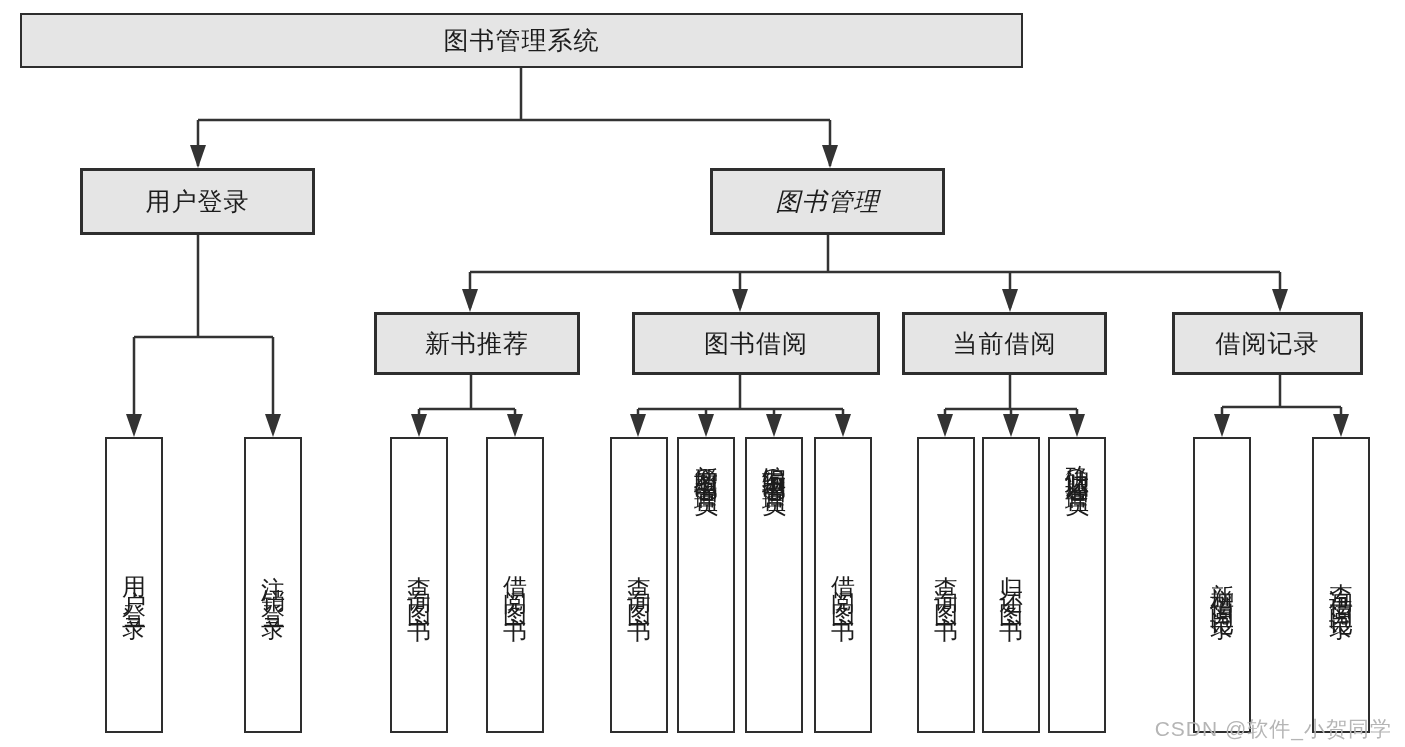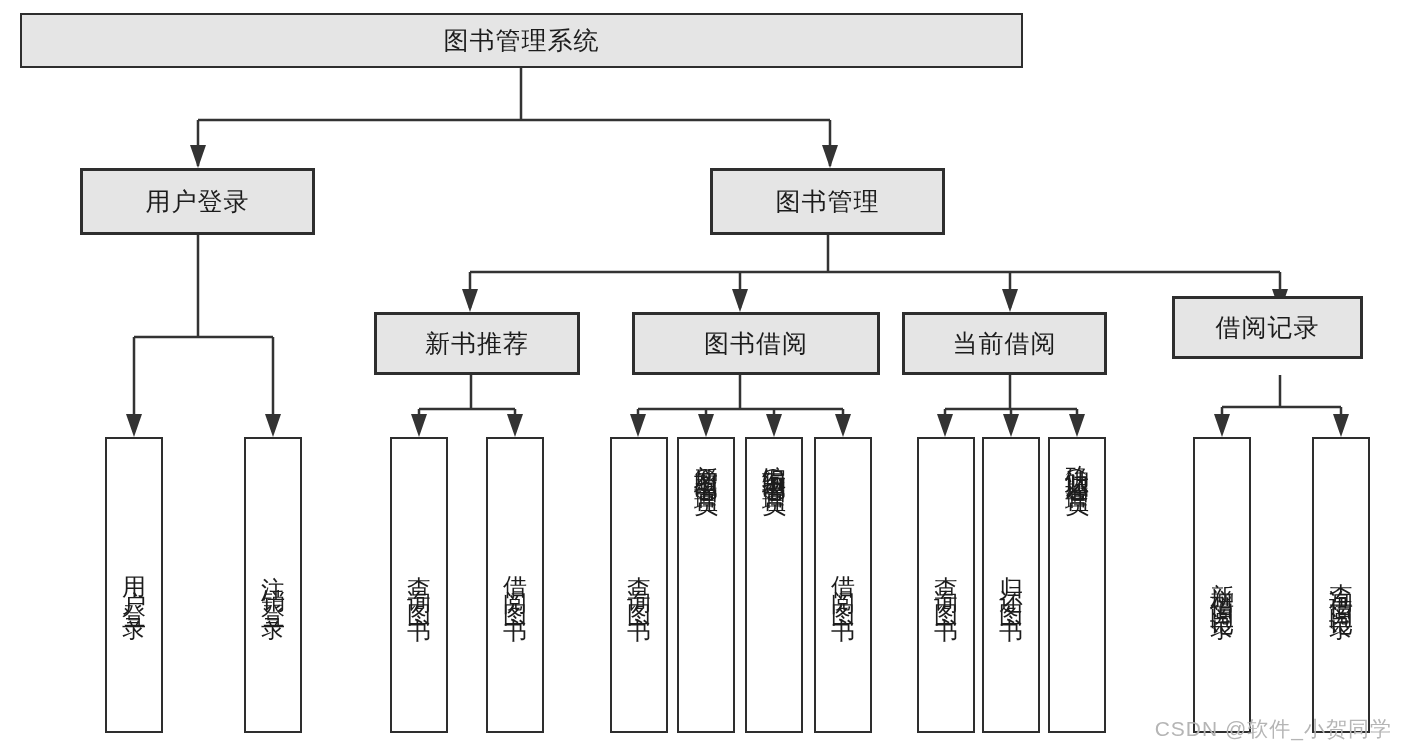--- a/index.html
+++ b/index.html
@@ -36,25 +36,25 @@
     display:flex;align-items:center;justify-content:center;
     font-size:24px;
     letter-spacing:14px;
     line-height:1;
   }
   .vbox.med{letter-spacing:7px;}
   .vbox.long{letter-spacing:4px;justify-content:flex-start;padding-top:7px;}
   
   #n-root{left:20px;top:13px;width:1003px;height:55px;}
   #n-login{left:80px;top:168px;width:235px;height:67px;}
-  #n-mgmt{left:710px;top:168px;width:235px;height:67px;}
+  #n-mgmt{left:710px;top:168px;width:235px;height:67px;font-style:italic;}
   #n-l3-0{left:374px;top:312px;width:206px;height:63px;}
   #n-l3-1{left:632px;top:312px;width:248px;height:63px;}
   #n-l3-2{left:902px;top:312px;width:205px;height:63px;}
-  #n-l3-3{left:1172px;top:296px;width:191px;height:63px;}
+  #n-l3-3{left:1172px;top:312px;width:191px;height:63px;}
   #n-b0c0{left:105px;}
   #n-b0c1{left:244px;}
   #n-g0c0{left:390px;}
   #n-g0c1{left:486px;}
   #n-g1c0{left:610px;}
   #n-g1c1{left:677px;}
   #n-g1c2{left:745px;}
   #n-g1c3{left:814px;}
   #n-g2c0{left:917px;}
   #n-g2c1{left:982px;}

